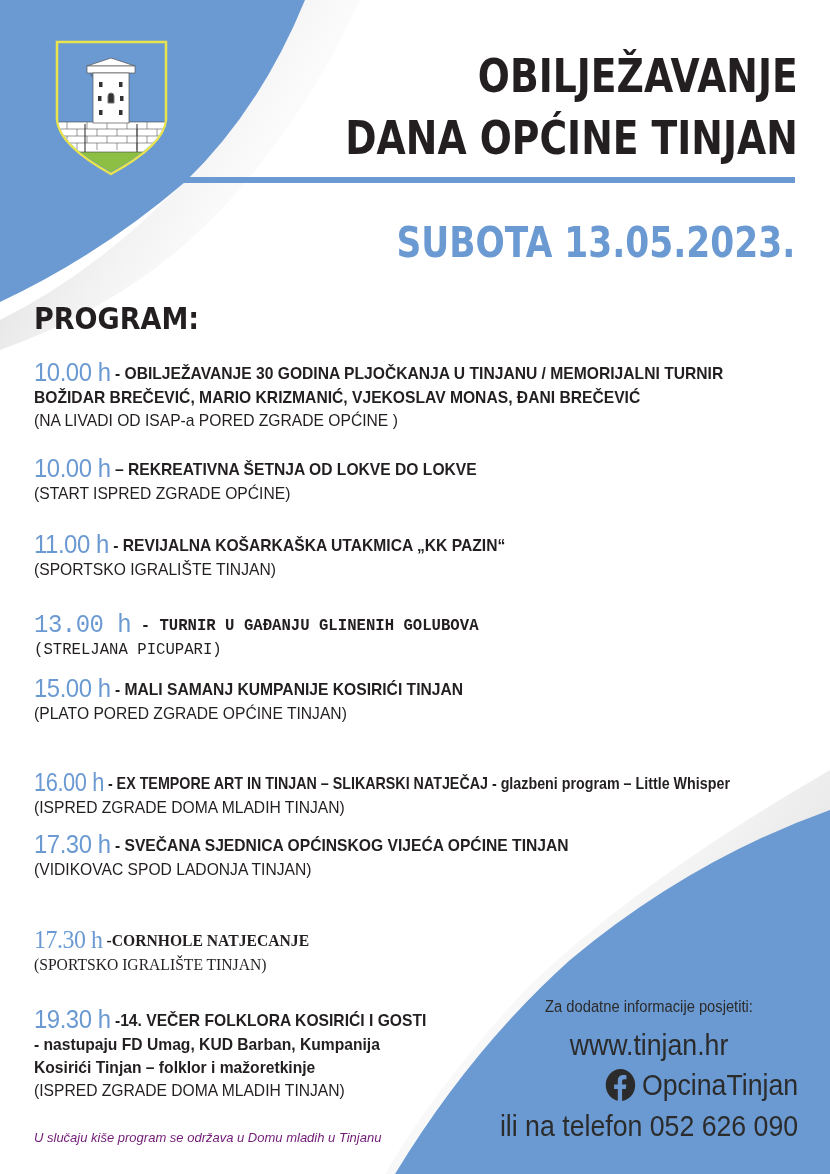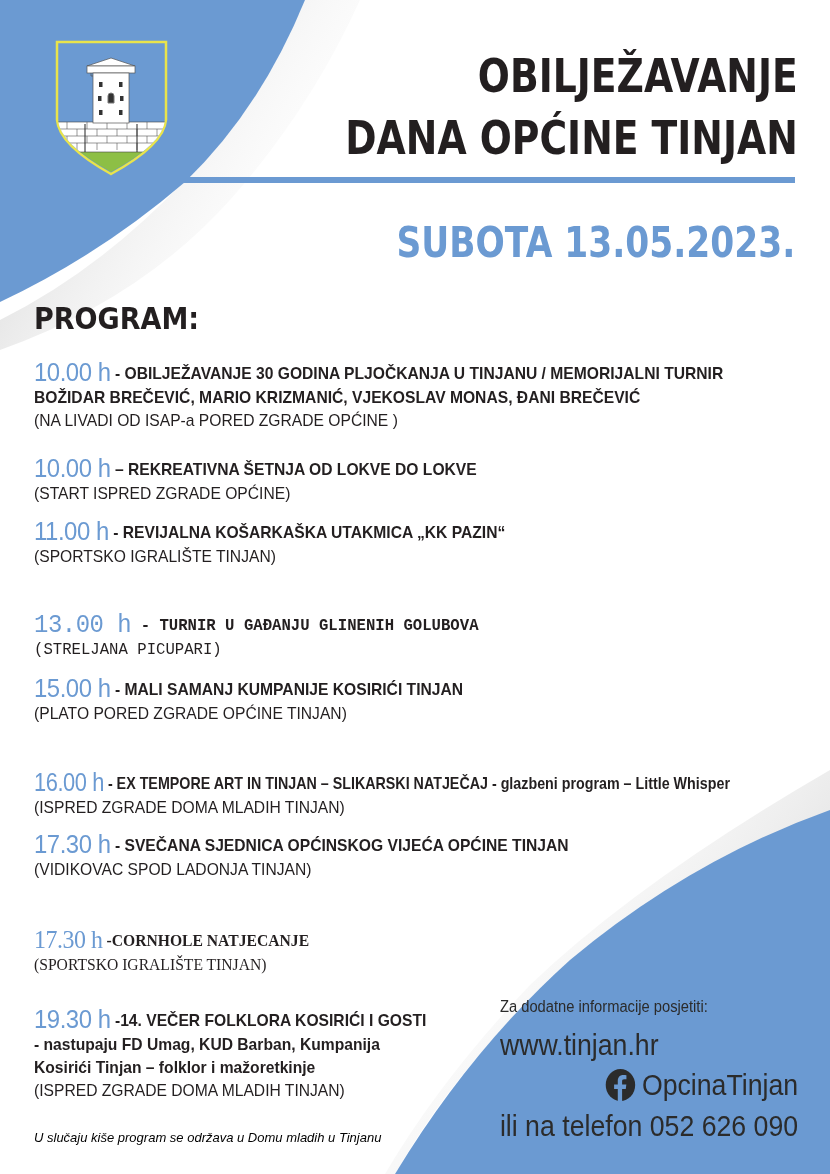--- a/index.html
+++ b/index.html
@@ -10,22 +10,22 @@
   .title { position:absolute; right:32px; top:45px; text-align:right; z-index:2; font-family:"DejaVu Sans", sans-serif; font-weight:bold; color:#231f20; font-size:46px; line-height:62px; letter-spacing:0px; transform:scaleX(0.82); transform-origin:right top; }
   .title div { white-space:nowrap; }
   .date { position:absolute; right:35px; top:218px; z-index:2; font-family:"DejaVu Sans", sans-serif; font-weight:bold; color:#6b9ad2; font-size:42px; line-height:50px; white-space:nowrap; transform:scaleX(0.82); transform-origin:right top; }
   .program-heading { position:absolute; left:34px; top:301px; z-index:2; font-family:"DejaVu Sans", sans-serif; font-weight:bold; font-size:30px; color:#231f20; transform:scaleX(0.9); transform-origin:left top; white-space:nowrap; }
   .events { position:absolute; left:34px; top:352px; z-index:2; width:800px; }
   .event { position:absolute; left:0; white-space:nowrap; }
   .ev-line1 { font-size:17px; line-height:24px; font-weight:bold; transform:scaleX(0.92); transform-origin:left center; }
   .time { color:#6b9ad2; font-weight:normal; font-size:26px; vertical-align:-2px; letter-spacing:-0.5px; }
   .ev-bold { font-size:17px; line-height:23px; font-weight:bold; transform:scaleX(0.92); transform-origin:left center; }
   .ev-loc { font-size:17px; line-height:24px; font-weight:normal; transform:scaleX(0.92); transform-origin:left center; }
-  .rain-note { position:absolute; left:34px; top:1130px; z-index:2; font-style:italic; font-size:13px; color:#000000; white-space:nowrap; }
-  .contact { position:absolute; right:32px; top:995px; z-index:2; text-align:left; color:#2b2b2b; }
+  .rain-note { position:absolute; left:34px; top:1130px; z-index:2; font-style:italic; font-size:13px; color:#701a75; white-space:nowrap; }
+  .contact { position:absolute; right:32px; top:995px; z-index:2; text-align:center; color:#2b2b2b; }
   .contact .more { font-size:16px; line-height:24px; white-space:nowrap; transform:scaleX(0.92); transform-origin:right center; }
   .contact .web { font-size:29px; line-height:40px; margin-top:6px; white-space:nowrap; transform:scaleX(0.92); transform-origin:right center; }
   .contact .fb { font-size:29px; line-height:40px; white-space:nowrap; display:flex; justify-content:flex-end; align-items:center; gap:6px; transform:scaleX(0.92); transform-origin:right center; }
   .contact .fb-icon { width:34px; height:34px; display:inline-block; }
   .contact .phone { font-size:29px; line-height:42px; white-space:nowrap; transform:scaleX(0.92); transform-origin:right center; }
 </style>
 </head>
 <body>
 
 <svg class="bg" viewBox="0 0 830 1174" xmlns="http://www.w3.org/2000/svg">
@@ -115,21 +115,21 @@
     <div class="ev-line1"><span class="time">10.00 h</span><span> - </span><span>OBILJEŽAVANJE 30 GODINA PLJOČKANJA U TINJANU / MEMORIJALNI TURNIR</span></div>
     <div class="ev-bold">BOŽIDAR BREČEVIĆ, MARIO KRIZMANIĆ, VJEKOSLAV MONAS, ĐANI BREČEVIĆ</div>
     <div class="ev-loc">(NA LIVADI OD ISAP-a PORED ZGRADE OPĆINE )</div>
   </div>
 
   <div class="event" style="top:104px;">
     <div class="ev-line1"><span class="time">10.00 h</span><span> – </span><span>REKREATIVNA ŠETNJA OD LOKVE DO LOKVE</span></div>
     <div class="ev-loc">(START ISPRED ZGRADE OPĆINE)</div>
   </div>
 
-  <div class="event" style="top:167px;">
+  <div class="event" style="top:180px;">
     <div class="ev-line1"><span class="time">11.00 h</span><span> - </span><span>REVIJALNA KOŠARKAŠKA UTAKMICA „KK PAZIN“</span></div>
     <div class="ev-loc">(SPORTSKO IGRALIŠTE TINJAN)</div>
   </div>
 
   <div class="event" style="top:261px;font-family:Liberation Mono, monospace;">
     <div class="ev-line1"><span class="time">13.00 h</span><span> - </span><span>TURNIR U GAĐANJU GLINENIH GOLUBOVA</span></div>
     <div class="ev-loc">(STRELJANA PICUPARI)</div>
   </div>
 
   <div class="event" style="top:324px;">

